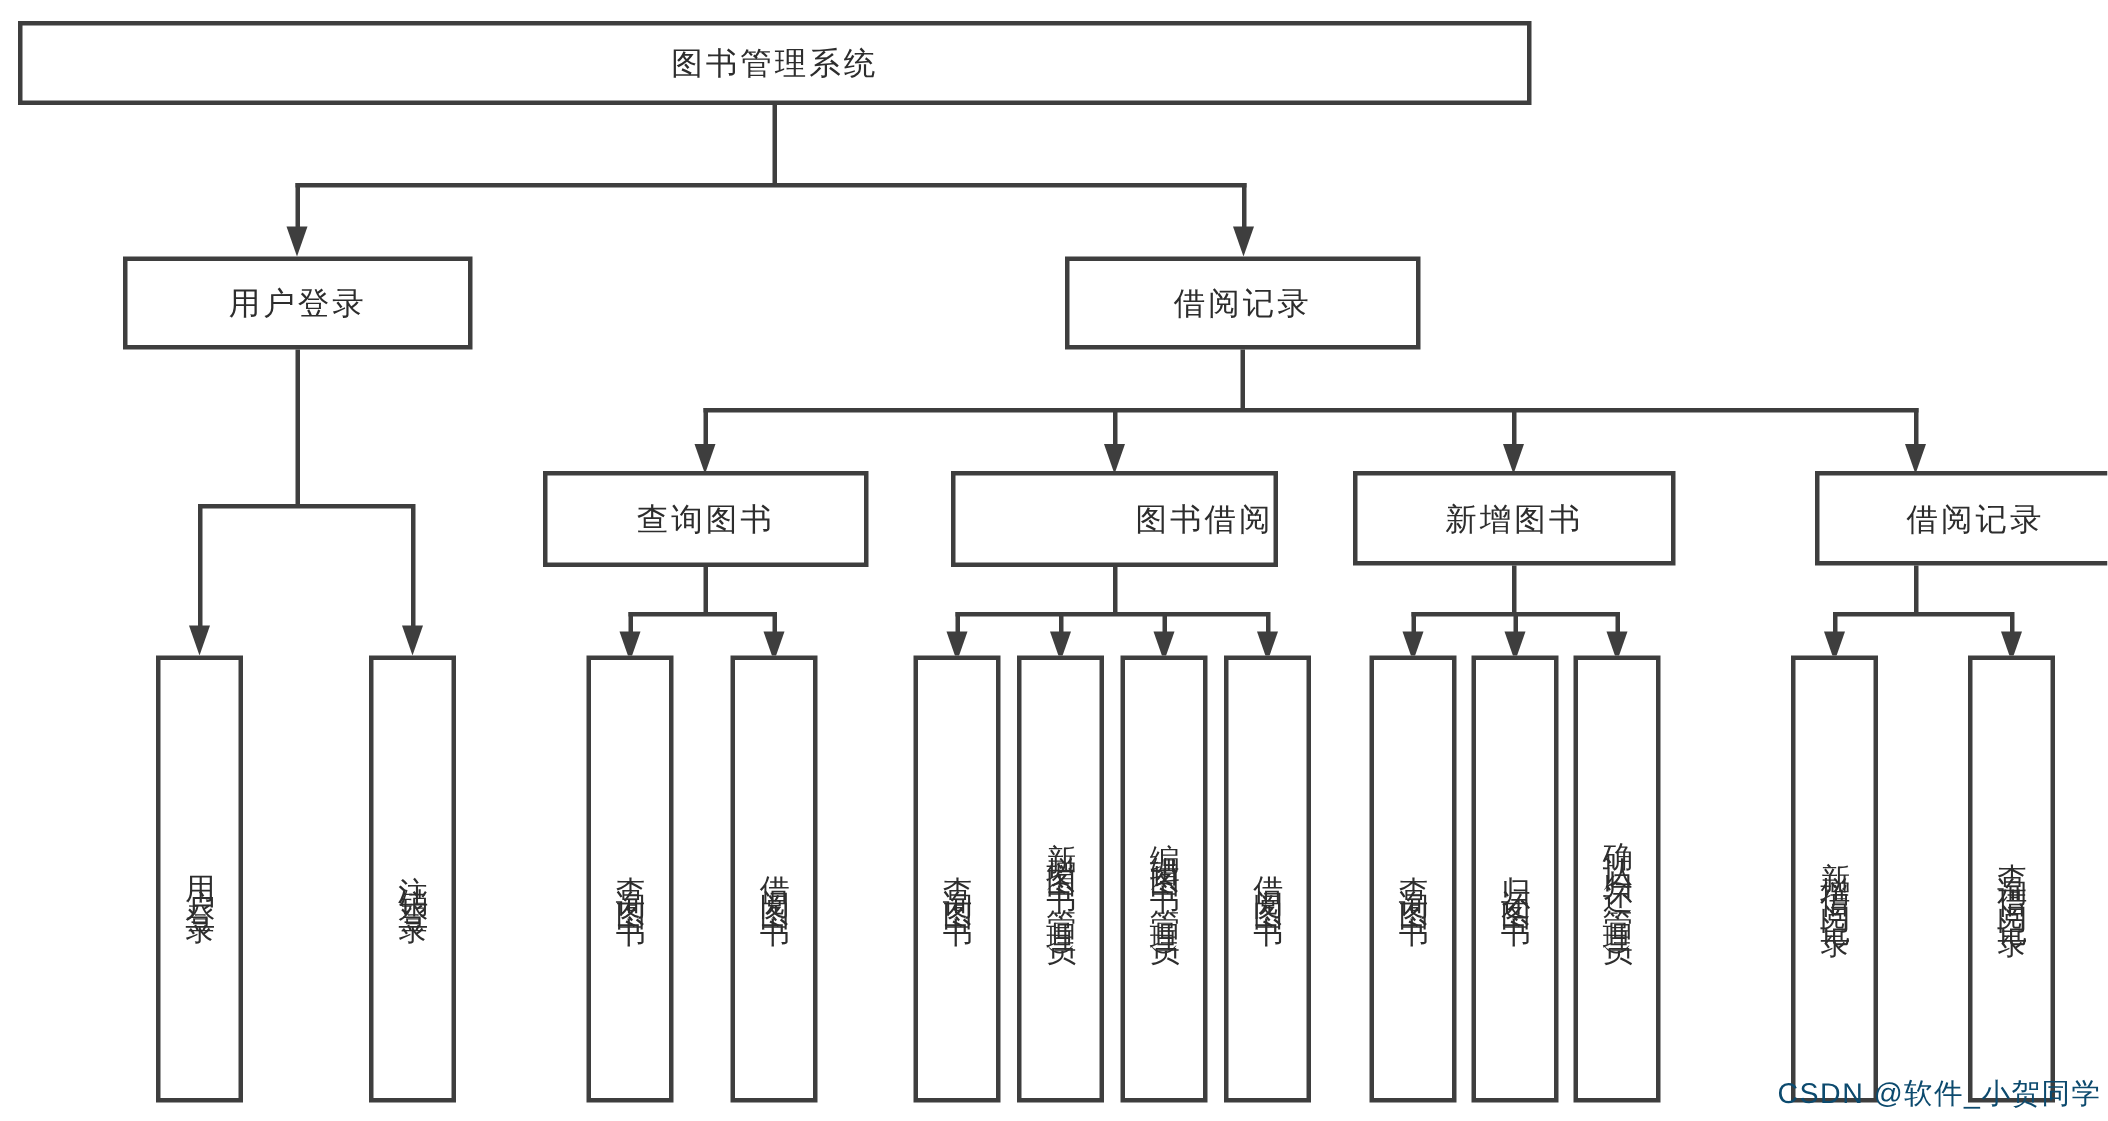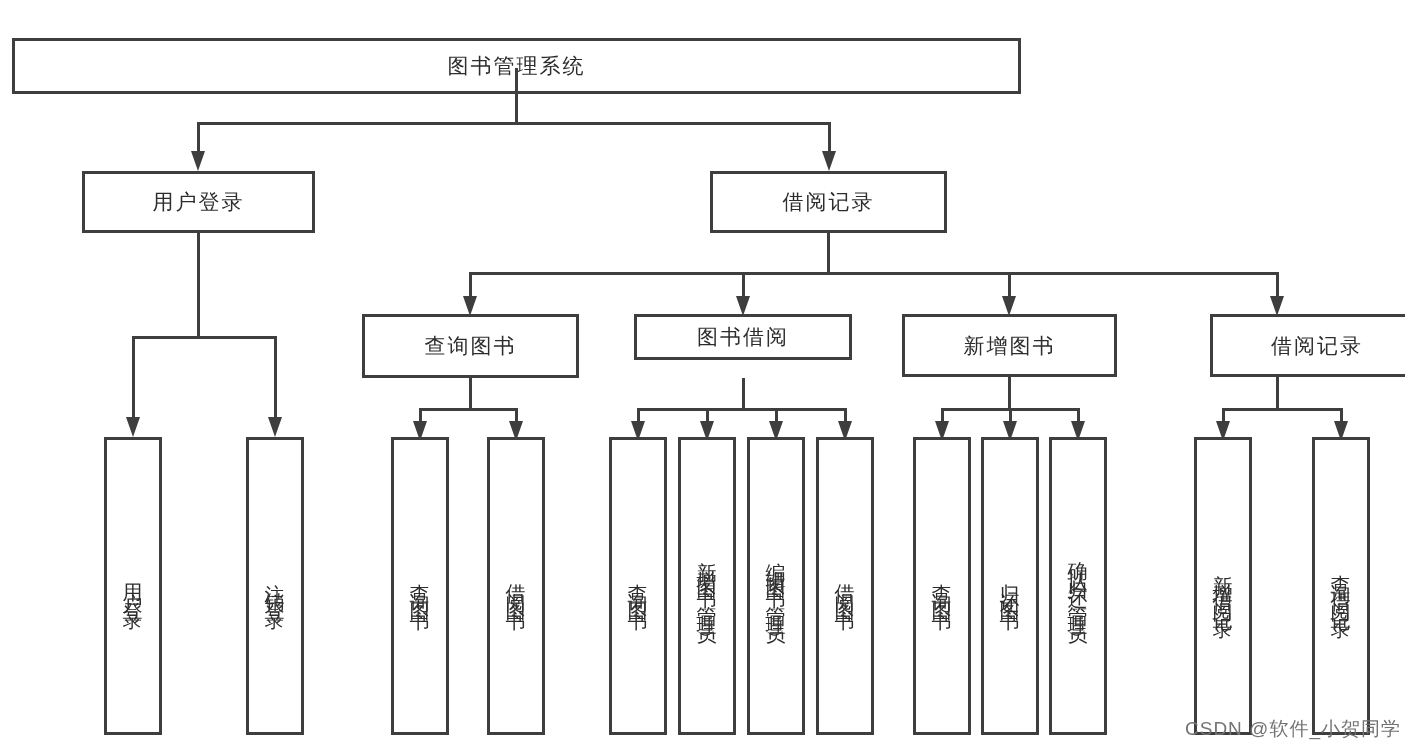--- a/index.html
+++ b/index.html
@@ -9,29 +9,29 @@
        display:flex;align-items:center;justify-content:center;
        color:#2d2d2d;font-size:21px;letter-spacing:2px;white-space:nowrap;}
   .leaf{width:58px;top:437px;height:298px;}
   .leaf span{writing-mode:vertical-rl;text-orientation:mixed;letter-spacing:9px;
              font-size:20px;line-height:1;}
   .vl{position:absolute;width:3px;background:#3e3e3e;}
   .hl{position:absolute;height:3px;background:#3e3e3e;}
   .ar{position:absolute;width:0;height:0;
       border-left:7px solid transparent;border-right:7px solid transparent;
       border-top:20px solid #3e3e3e;}
-  .wm{position:absolute;left:1185px;top:716px;color:#737373;font-size:19px;
+  .wm{position:absolute;left:1185px;top:716px;color:#0c4a6e;font-size:19px;
       letter-spacing:1px;z-index:5;white-space:nowrap;}
 </style>
 </head>
 <body>
 
 <div class="stage">
 
-  <div class="box" style="left:12px;top:14px;width:1009px;height:56px;margin-top:24px;">
+  <div class="box" style="left:12px;top:14px;width:1009px;height:56px;">
     <span>图书管理系统</span>
   </div>
 
   <i class="vl" style="left:515px;top:68px;height:56px;"></i>
   <i class="hl" style="left:197px;top:122px;width:634px;"></i>
   <i class="vl" style="left:197px;top:122px;height:32px;"></i>
   <i class="ar" style="left:191px;top:151px;"></i>
   <i class="vl" style="left:828px;top:122px;height:32px;"></i>
   <i class="ar" style="left:822px;top:151px;"></i>
 
@@ -56,21 +56,21 @@
   <i class="vl" style="left:742px;top:272px;height:24px;"></i>
   <i class="ar" style="left:736px;top:296px;"></i>
   <i class="vl" style="left:1008px;top:272px;height:24px;"></i>
   <i class="ar" style="left:1002px;top:296px;"></i>
   <i class="vl" style="left:1276px;top:272px;height:24px;"></i>
   <i class="ar" style="left:1270px;top:296px;"></i>
 
   <div class="box" style="left:362px;top:314px;width:217px;height:64px;">
     <span>查询图书</span>
   </div>
-  <div class="box" style="left:634px;top:314px;width:218px;height:46px;">
+  <div class="box" style="left:634px;top:314px;width:218px;height:64px;justify-content:flex-end;">
     <span>图书借阅</span>
   </div>
   <div class="box" style="left:902px;top:314px;width:215px;height:63px;">
     <span>新增图书</span>
   </div>
   <div class="box" style="left:1170px;top:314px;width:214px;height:63px;margin-left:40px;">
     <span>借阅记录</span>
   </div>
 
   <i class="vl" style="left:469px;top:378px;height:32px;"></i>

